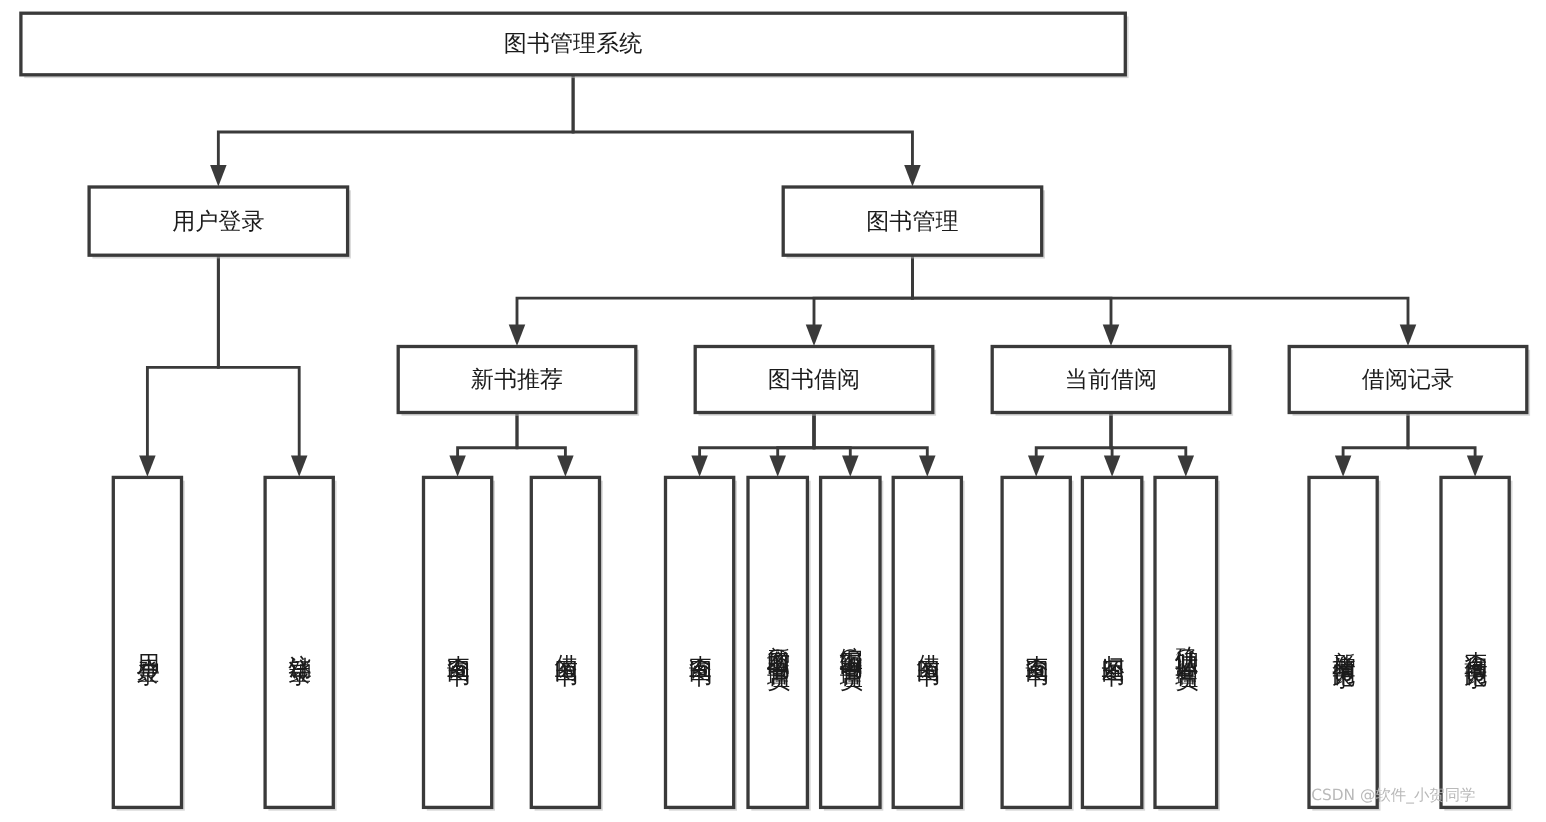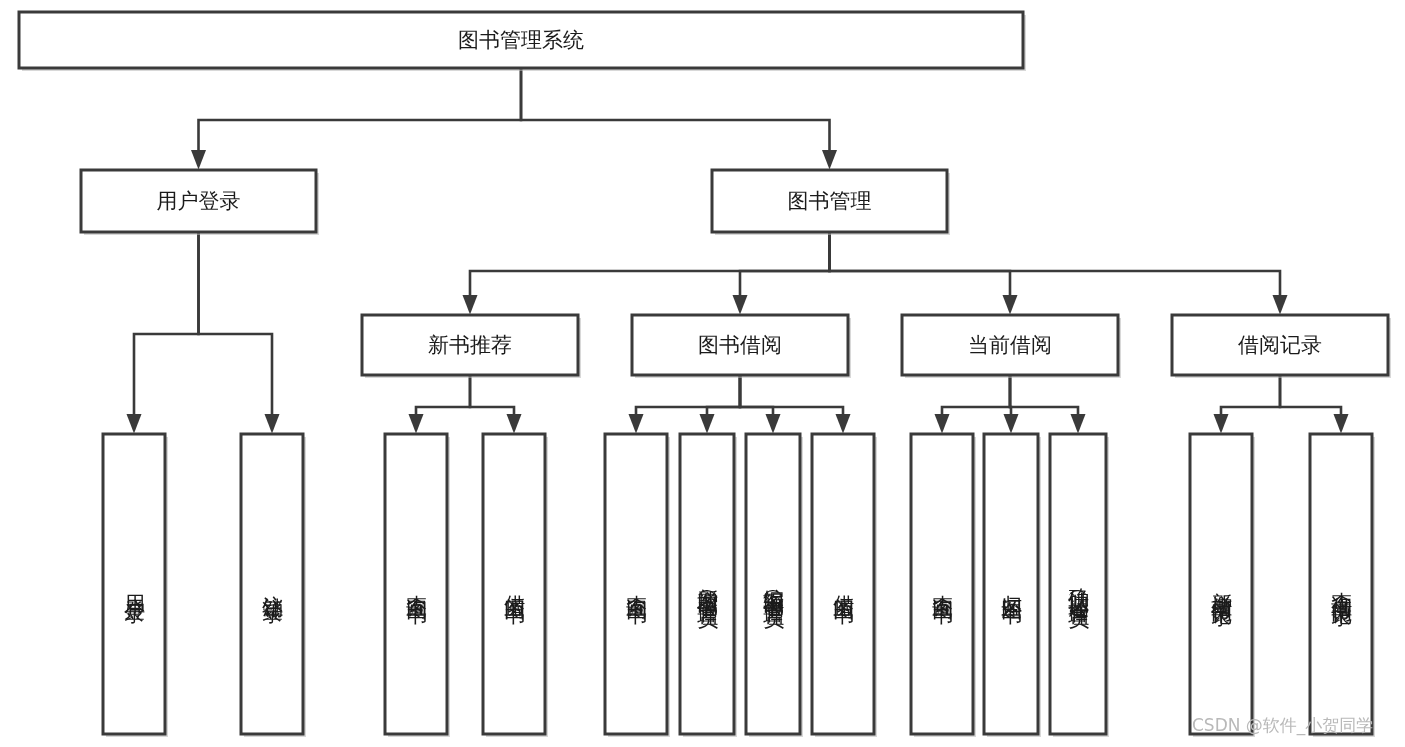--- a/index.html
+++ b/index.html
@@ -67,21 +67,21 @@
     font-family: "DejaVu Sans", "Liberation Sans", sans-serif;
     font-size: 21px;
     line-height: 1.22;
     letter-spacing: 3px;
     color: #1b1b1b;
     white-space: nowrap;
   }
   .watermark {
     position: absolute;
     font-family: "DejaVu Sans", "Liberation Sans", sans-serif;
-    font-size: 17px;
+    font-size: 14px;
     color: #b9b9b9;
     white-space: nowrap;
     user-select: none;
   }
 </style>
 </head>
 <body>
 
 <div id="diagram-root">
   <svg id="tree-svg" viewBox="0 0 1405 747" xmlns="http://www.w3.org/2000/svg">

